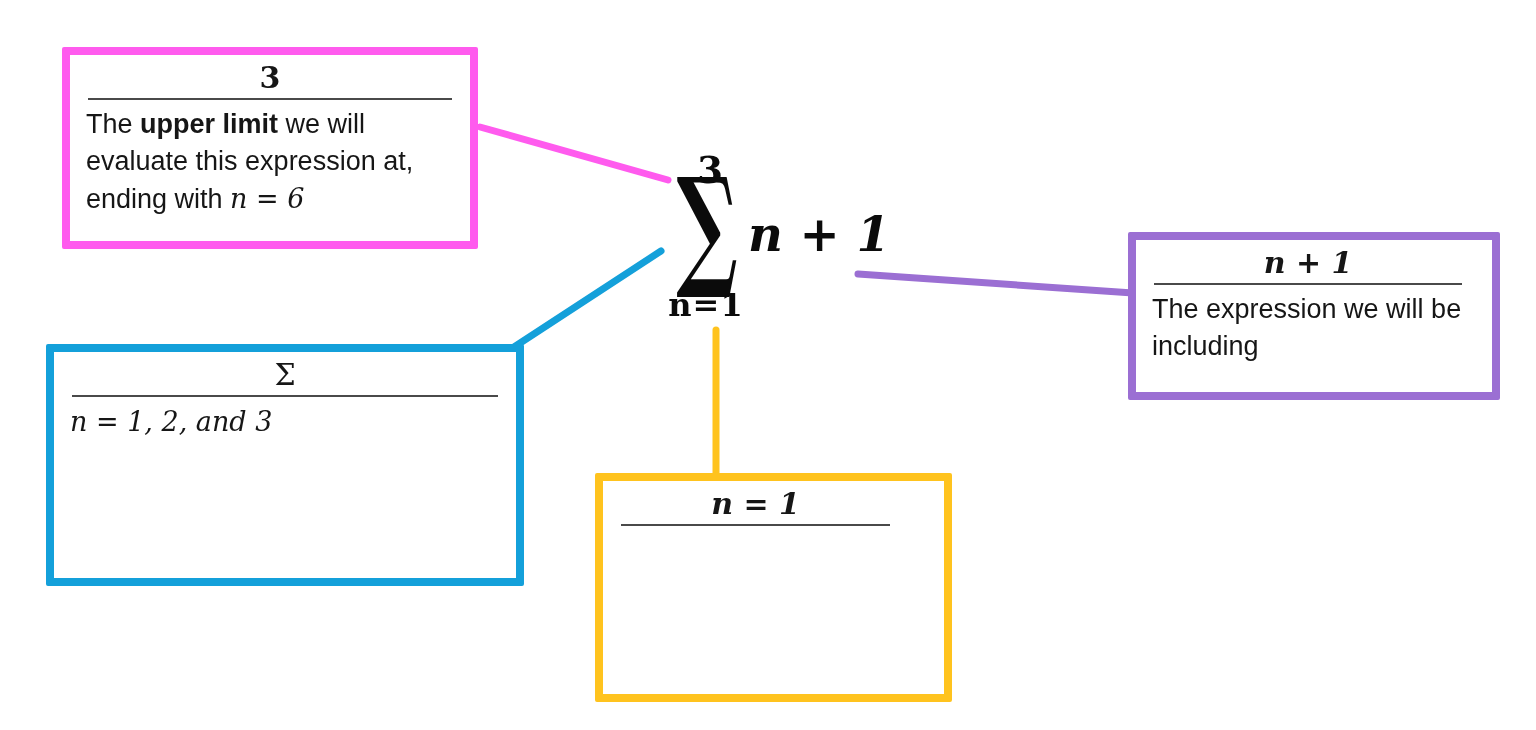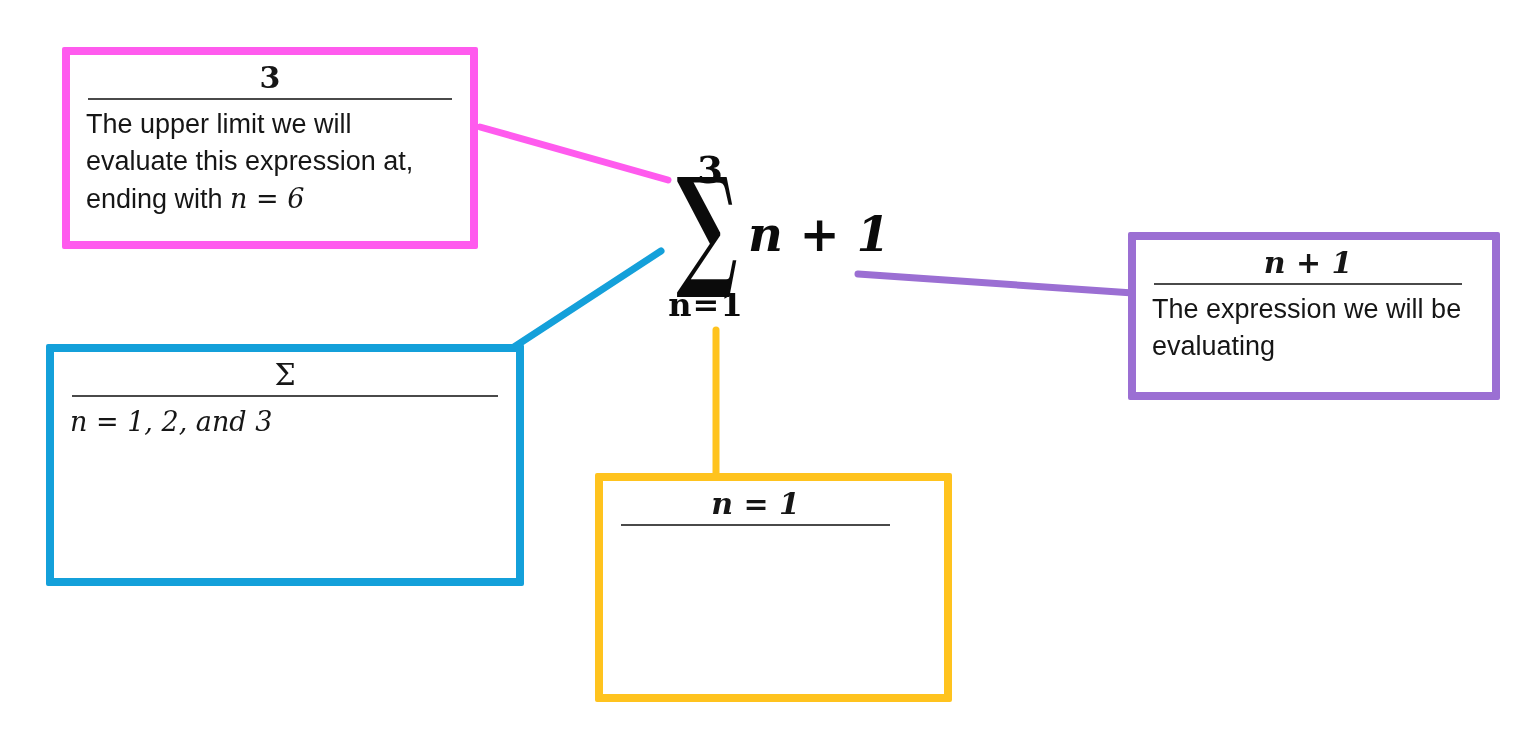--- a/index.html
+++ b/index.html
@@ -32,21 +32,21 @@
   .note-heading.math{font-style:italic;font-weight:700;}
   .note-rule{
     border-bottom:2px solid #4a4a4a;
     margin:0 2px 6px 2px;
   }
   .note-body{
     margin:0;
     font-size:27px;
     line-height:1.38;
   }
-  .note-body .b{font-weight:400;}
+  .note-body .b{font-weight:700;}
   .math{
     font-family:"DejaVu Serif","Liberation Serif",serif;
     font-style:italic;
   }
   .note-center{
     margin:0;
     font-size:27px;
     line-height:1.38;
     text-align:left;
     font-family:"DejaVu Serif","Liberation Serif",serif;
@@ -97,21 +97,21 @@
 
   <div class="note-box" style="left: 46px; top: 344px; width: 478px; height: 242px; border-color: rgb(20, 160, 218);">
     <div class="note-heading">Σ</div>
     <div class="note-rule" style="border-bottom-color: rgb(74, 74, 74);"></div>
     <p class="note-center">n = 1, 2, and 3</p>
   </div>
 
   <div class="note-box" style="left: 1128px; top: 232px; width: 372px; height: 168px; padding-right: 28px; border-color: rgb(155, 111, 211);">
     <div class="note-heading math">n + 1</div>
     <div class="note-rule" style="border-bottom-color: rgb(74, 74, 74);"></div>
-    <p class="note-body"><span>The expression we will be evaluating</span></p>
+    <p class="note-body"><span>The expression we will be including</span></p>
   </div>
 
   <div class="note-box" style="left: 595px; top: 473px; width: 357px; height: 229px; padding-right: 52px; border-color: rgb(255, 195, 30);">
     <div class="note-heading math">n = 1</div>
     <div class="note-rule" style="border-bottom-color: rgb(74, 74, 74);"></div>
   </div>
 
 </div>
 
 </body></html>

